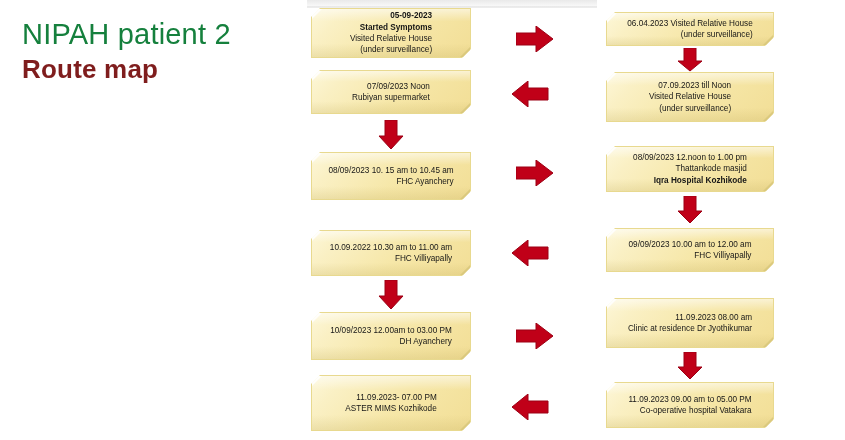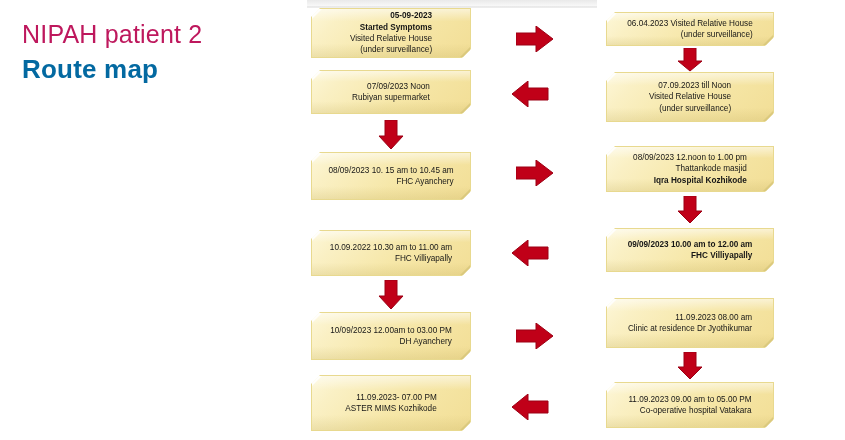--- a/index.html
+++ b/index.html
@@ -18,25 +18,25 @@
     background:linear-gradient(180deg,#e9e9e9 0%,#f3f3f3 55%,#fbfbfb 100%);
   }
   .topbar2{
     position:absolute;left:307px;top:6px;width:290px;height:2px;
     background:#dcdcdc;opacity:.55;
   }
 
   
   .title-block{position:absolute;left:22px;top:18px;width:270px;}
   .title-l1{
-    font-size:25px;line-height:33px;color:#be185d;
+    font-size:29px;line-height:33px;color:#15803d;
     font-weight:400;letter-spacing:.2px;
   }
   .title-l2{
-    font-size:26px;line-height:34px;color:#0369a1;
+    font-size:26px;line-height:34px;color:#7f1d1d;
     font-weight:600;letter-spacing:.2px;margin-top:1px;
   }
 
   
   .box{
     position:absolute;
     box-sizing:border-box;
     background:
       linear-gradient(135deg,#fdf7d8 0%,#faf0c4 18%,#f6e7a8 55%,#f2de96 100%);
     border:1px solid #e8d98f;
@@ -155,21 +155,21 @@
   <div class="box" style="left:311px;top:230px;width:160px;height:46px;">
     <div class="shade"></div>
       <div class="bevel-tl"></div>
       <div class="bevel-br"></div>
     <div class="lines">
         <span class="ln">10.09.2022 10.30 am to 11.00 am</span>
         <span class="ln">FHC Villiyapally</span>
       </div>
   </div>
 
-  <div class="box" style="left:606px;top:228px;width:168px;height:44px;font-weight:bold;">
+  <div class="box" style="left:606px;top:228px;width:168px;height:44px;">
     <div class="shade"></div>
       <div class="bevel-tl"></div>
       <div class="bevel-br"></div>
     <div class="lines">
         <span class="ln">09/09/2023 10.00 am to 12.00 am</span>
         <span class="ln">FHC Villiyapally</span>
       </div>
   </div>
 
   <div class="box" style="left:311px;top:312px;width:160px;height:48px;">

